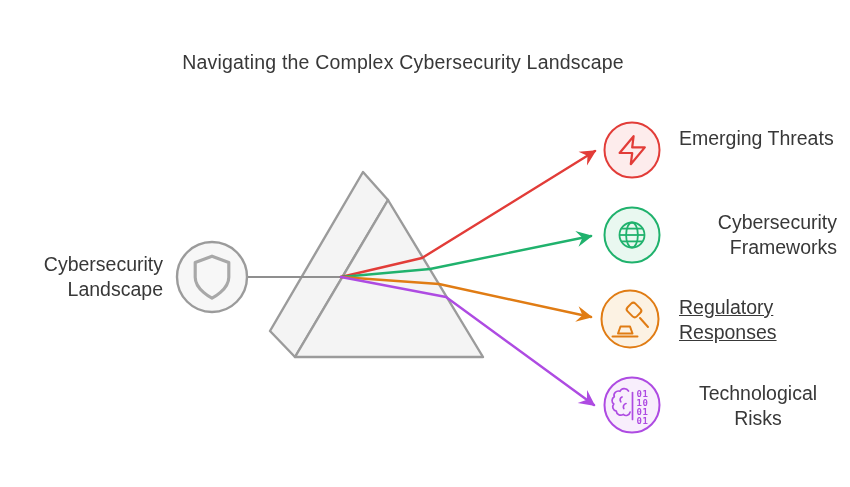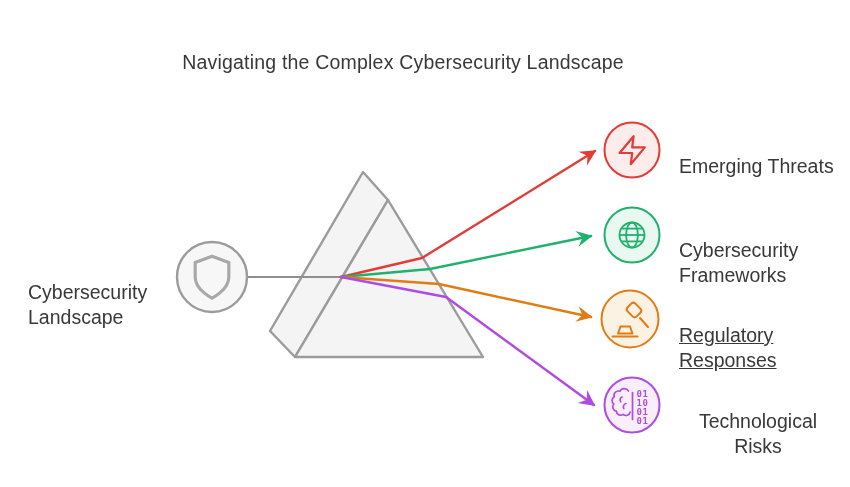--- a/index.html
+++ b/index.html
@@ -6,26 +6,26 @@
   body{
     width:850px;height:487px;position:relative;background:#ffffff;overflow:hidden;
     font-family:"Liberation Sans","DejaVu Sans",sans-serif;color:#383838;
   }
   #stage{position:absolute;inset:0;width:850px;height:487px;}
   .title{
     position:absolute;left:0;top:51px;width:806px;text-align:center;
     font-size:19.5px;font-weight:400;color:#383838;letter-spacing:.2px;
   }
   .node-label{
-    position:absolute;font-size:19.5px;line-height:25px;color:#383838;margin-top:28px;
+    position:absolute;font-size:19.5px;line-height:25px;color:#383838;
   }
-  .label-source{left:28px;top:252px;width:135px;}
+  .label-source{left:28px;top:252px;width:135px;text-align:right;}
   .label-out{left:679px;width:158px;text-align:left;}
   .label-out-0{top:126px;}
-  .label-out-1{top:210px;}
+  .label-out-1{top:210px;text-align:right;}
   .label-out-2{top:295px;text-decoration:underline;}
   .label-out-3{top:381px;text-align:center;}
   svg{display:block;}
   .bin{font-family:"DejaVu Sans Mono","Liberation Mono",monospace;font-size:9px;font-weight:bold;letter-spacing:.5px;}
 </style>
 </head>
 <body>
 
 <svg id="stage" viewBox="0 0 850 487" xmlns="http://www.w3.org/2000/svg">
   <defs>

